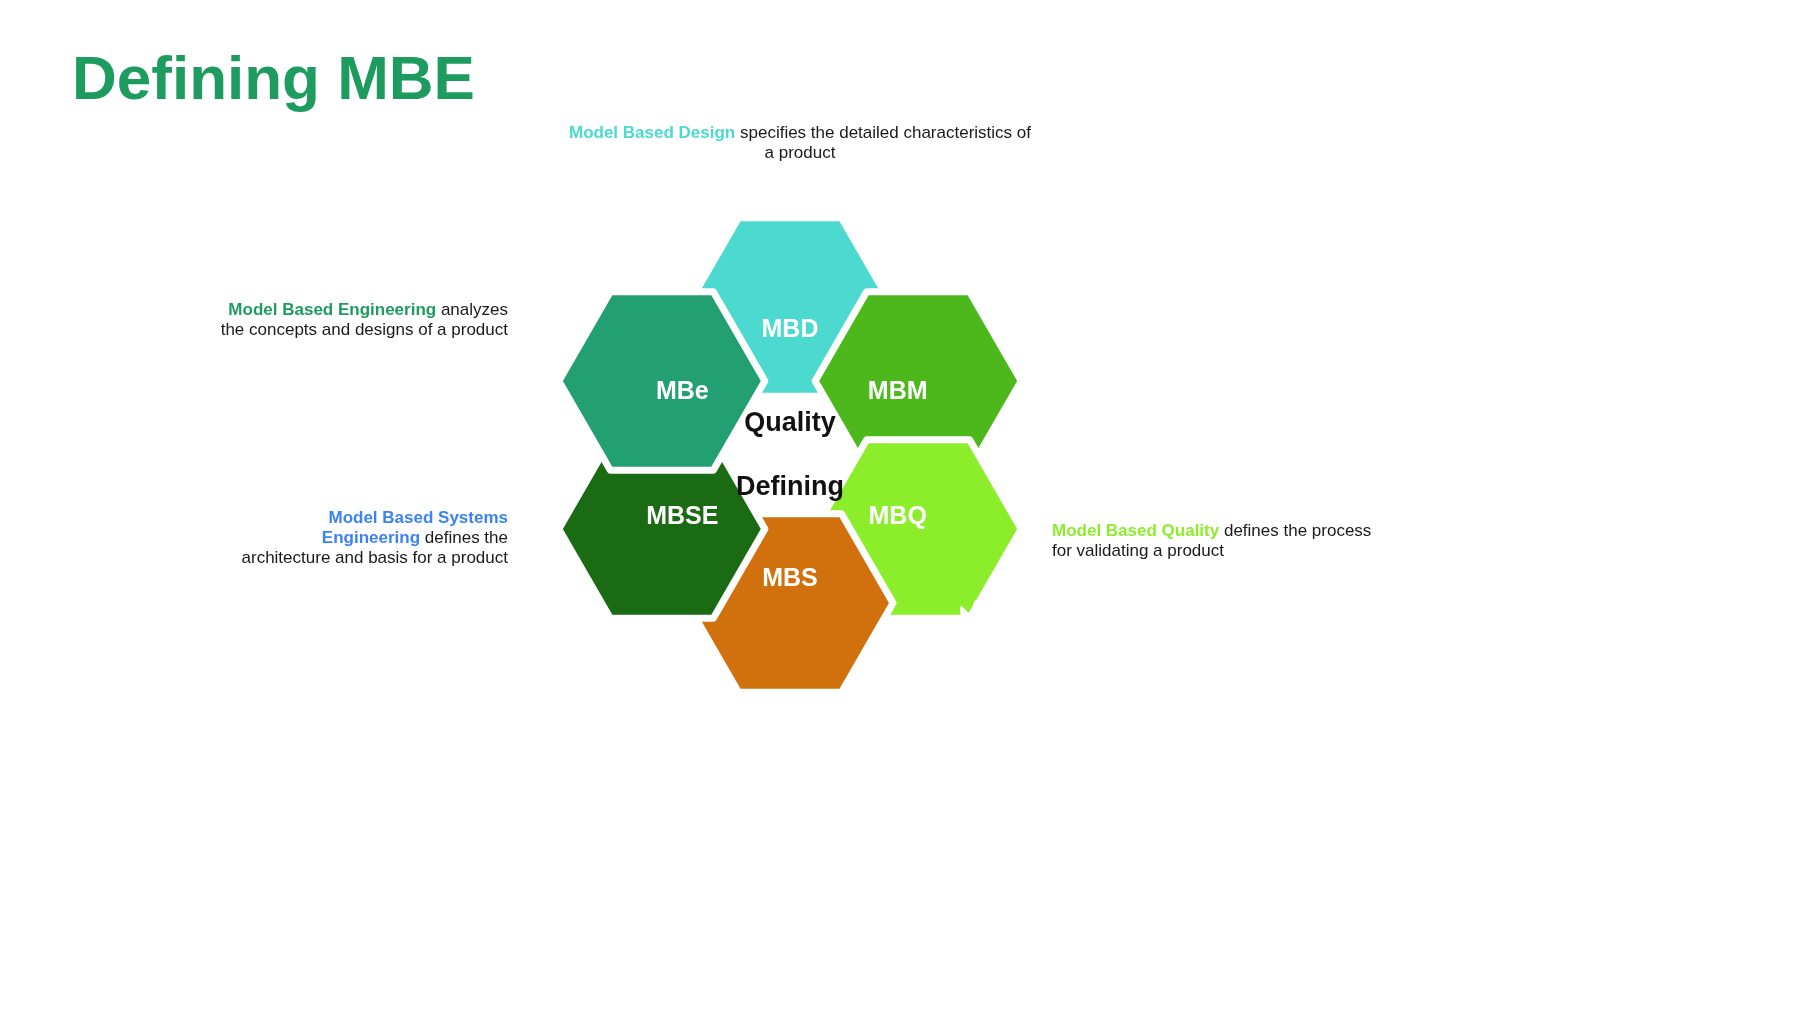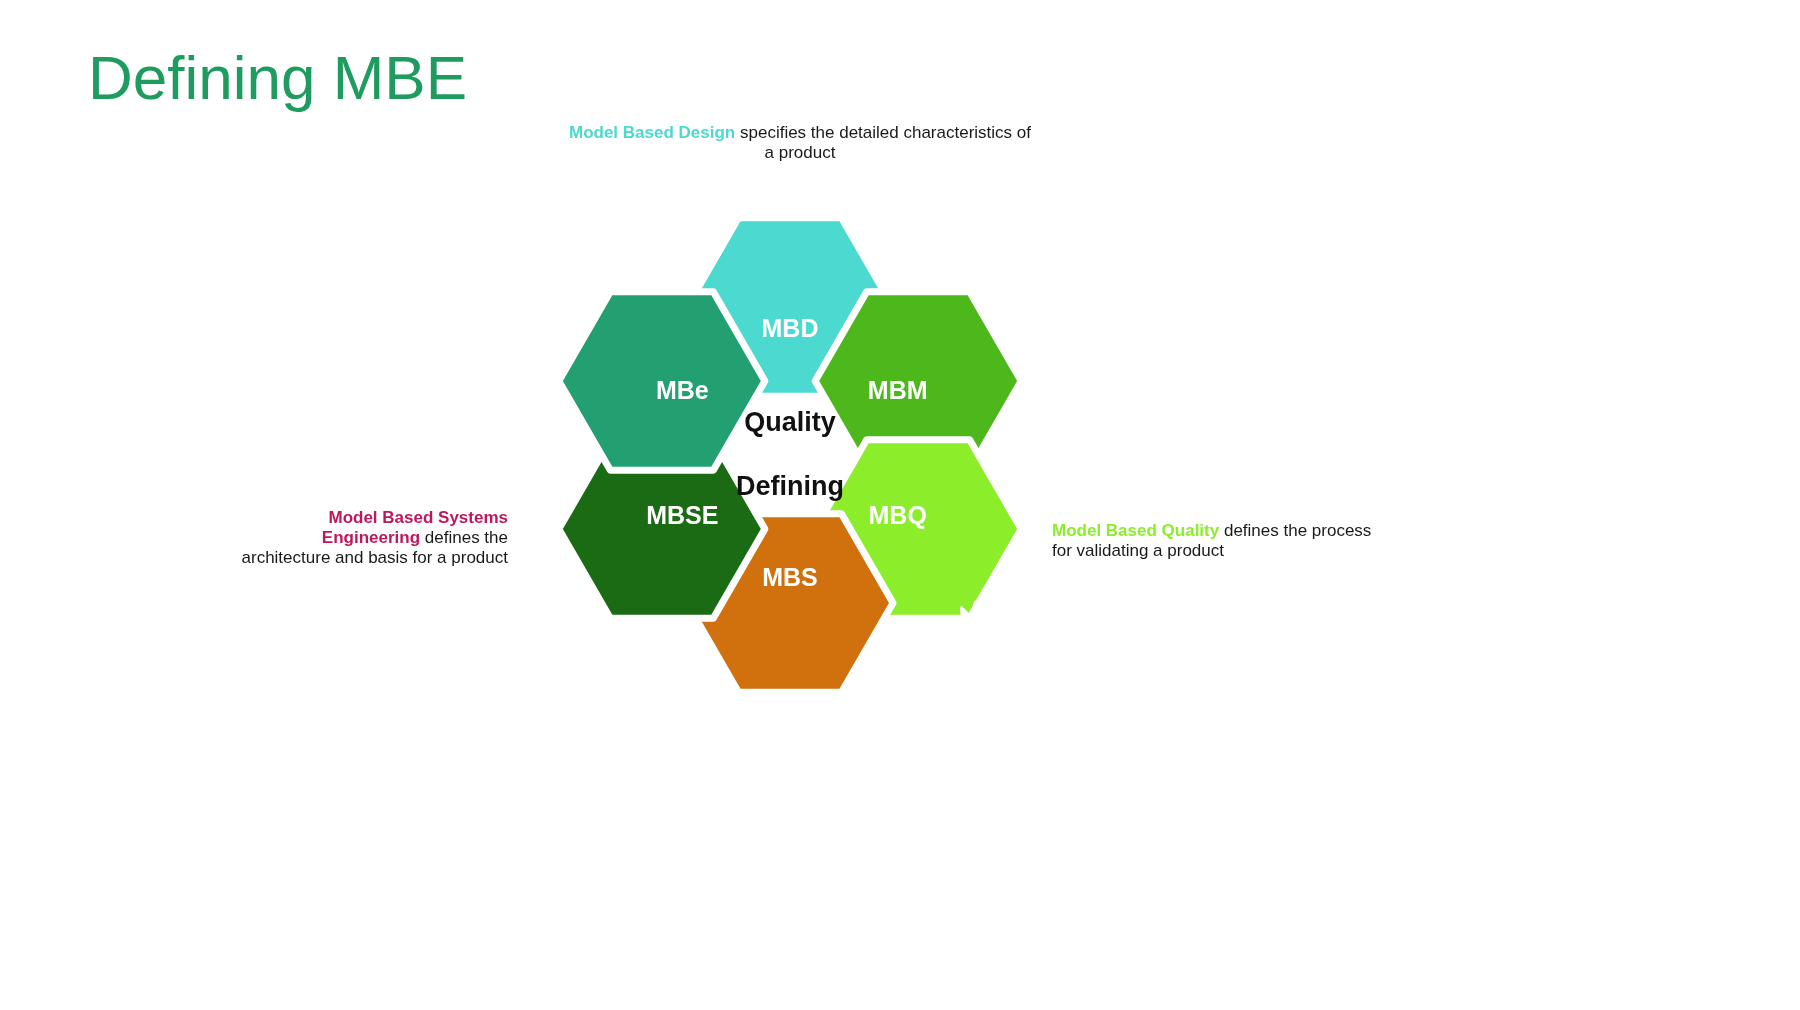--- a/index.html
+++ b/index.html
@@ -6,22 +6,22 @@
   body{
     width:1800px;height:1010px;
     background:#ffffff;
     font-family:"Liberation Sans", sans-serif;
     overflow:hidden;
     position:relative;
   }
   #slide{position:absolute;inset:0;}
 
   #page-title{
-    position:absolute;left:88px;top:42px;
-    font-size:62px;font-weight:400;
+    position:absolute;left:72px;top:42px;
+    font-size:62px;font-weight:700;
     color:#1E9C5F;
     letter-spacing:0px;
     white-space:nowrap;
     text-align:center;
   }
 
   
   .annot{position:absolute;color:#1a1a1a;font-size:17px;line-height:1.17;}
   .annot .hl{font-weight:bold;}
   .annot.ctr{text-align:center;}
@@ -66,23 +66,26 @@
     <span class="hl" style="color: rgb(76, 217, 208);">Model Based Design</span><span> specifies the detailed characteristics of a product</span>
   </div>
 
 
   <div class="annot right" id="annot-mbq">
     <span class="hl" style="color: rgb(140, 238, 43);">Model Based Quality</span><span> defines the process for validating a product</span>
   </div>
 
 
   <div class="annot left" id="annot-mbse">
-    <span class="hl" style="color: #be185d;">Model Based Systems Engineering</span><span> defines the architecture and basis for a product</span>
+    <span class="hl" style="color: #3b82f6;">Model Based Systems Engineering</span><span> defines the architecture and basis for a product</span>
   </div>
 
+  <div class="annot left" id="annot-mbe">
+    <span class="hl" style="color: rgb(30, 156, 95);">Model Based Engineering</span><span> analyzes the concepts and designs of a product</span>
+  </div>
 
   <div id="diagram">
     <svg viewBox="0 0 540 540" xmlns="http://www.w3.org/2000/svg">
       <g id="bevel-layer">
           <polygon points="188.00,127.97 352.00,127.97 342.12,145.08 197.88,145.08" fill="#3ECFC6"></polygon>
           <polygon points="197.88,145.08 342.12,145.08 333.00,160.88 207.00,160.88" fill="#A9ECE6"></polygon>
           <polygon points="352.00,127.97 434.00,270.00 414.24,270.00 342.12,145.08" fill="#4CB81C"></polygon>
           <polygon points="342.12,145.08 414.24,270.00 396.00,270.00 333.00,160.88" fill="#B6E09B"></polygon>
           <polygon points="434.00,270.00 352.00,412.03 342.12,394.92 414.24,270.00" fill="#8CEE2B"></polygon>
           <polygon points="414.24,270.00 342.12,394.92 333.00,379.12 396.00,270.00" fill="#D2F5AF"></polygon>

